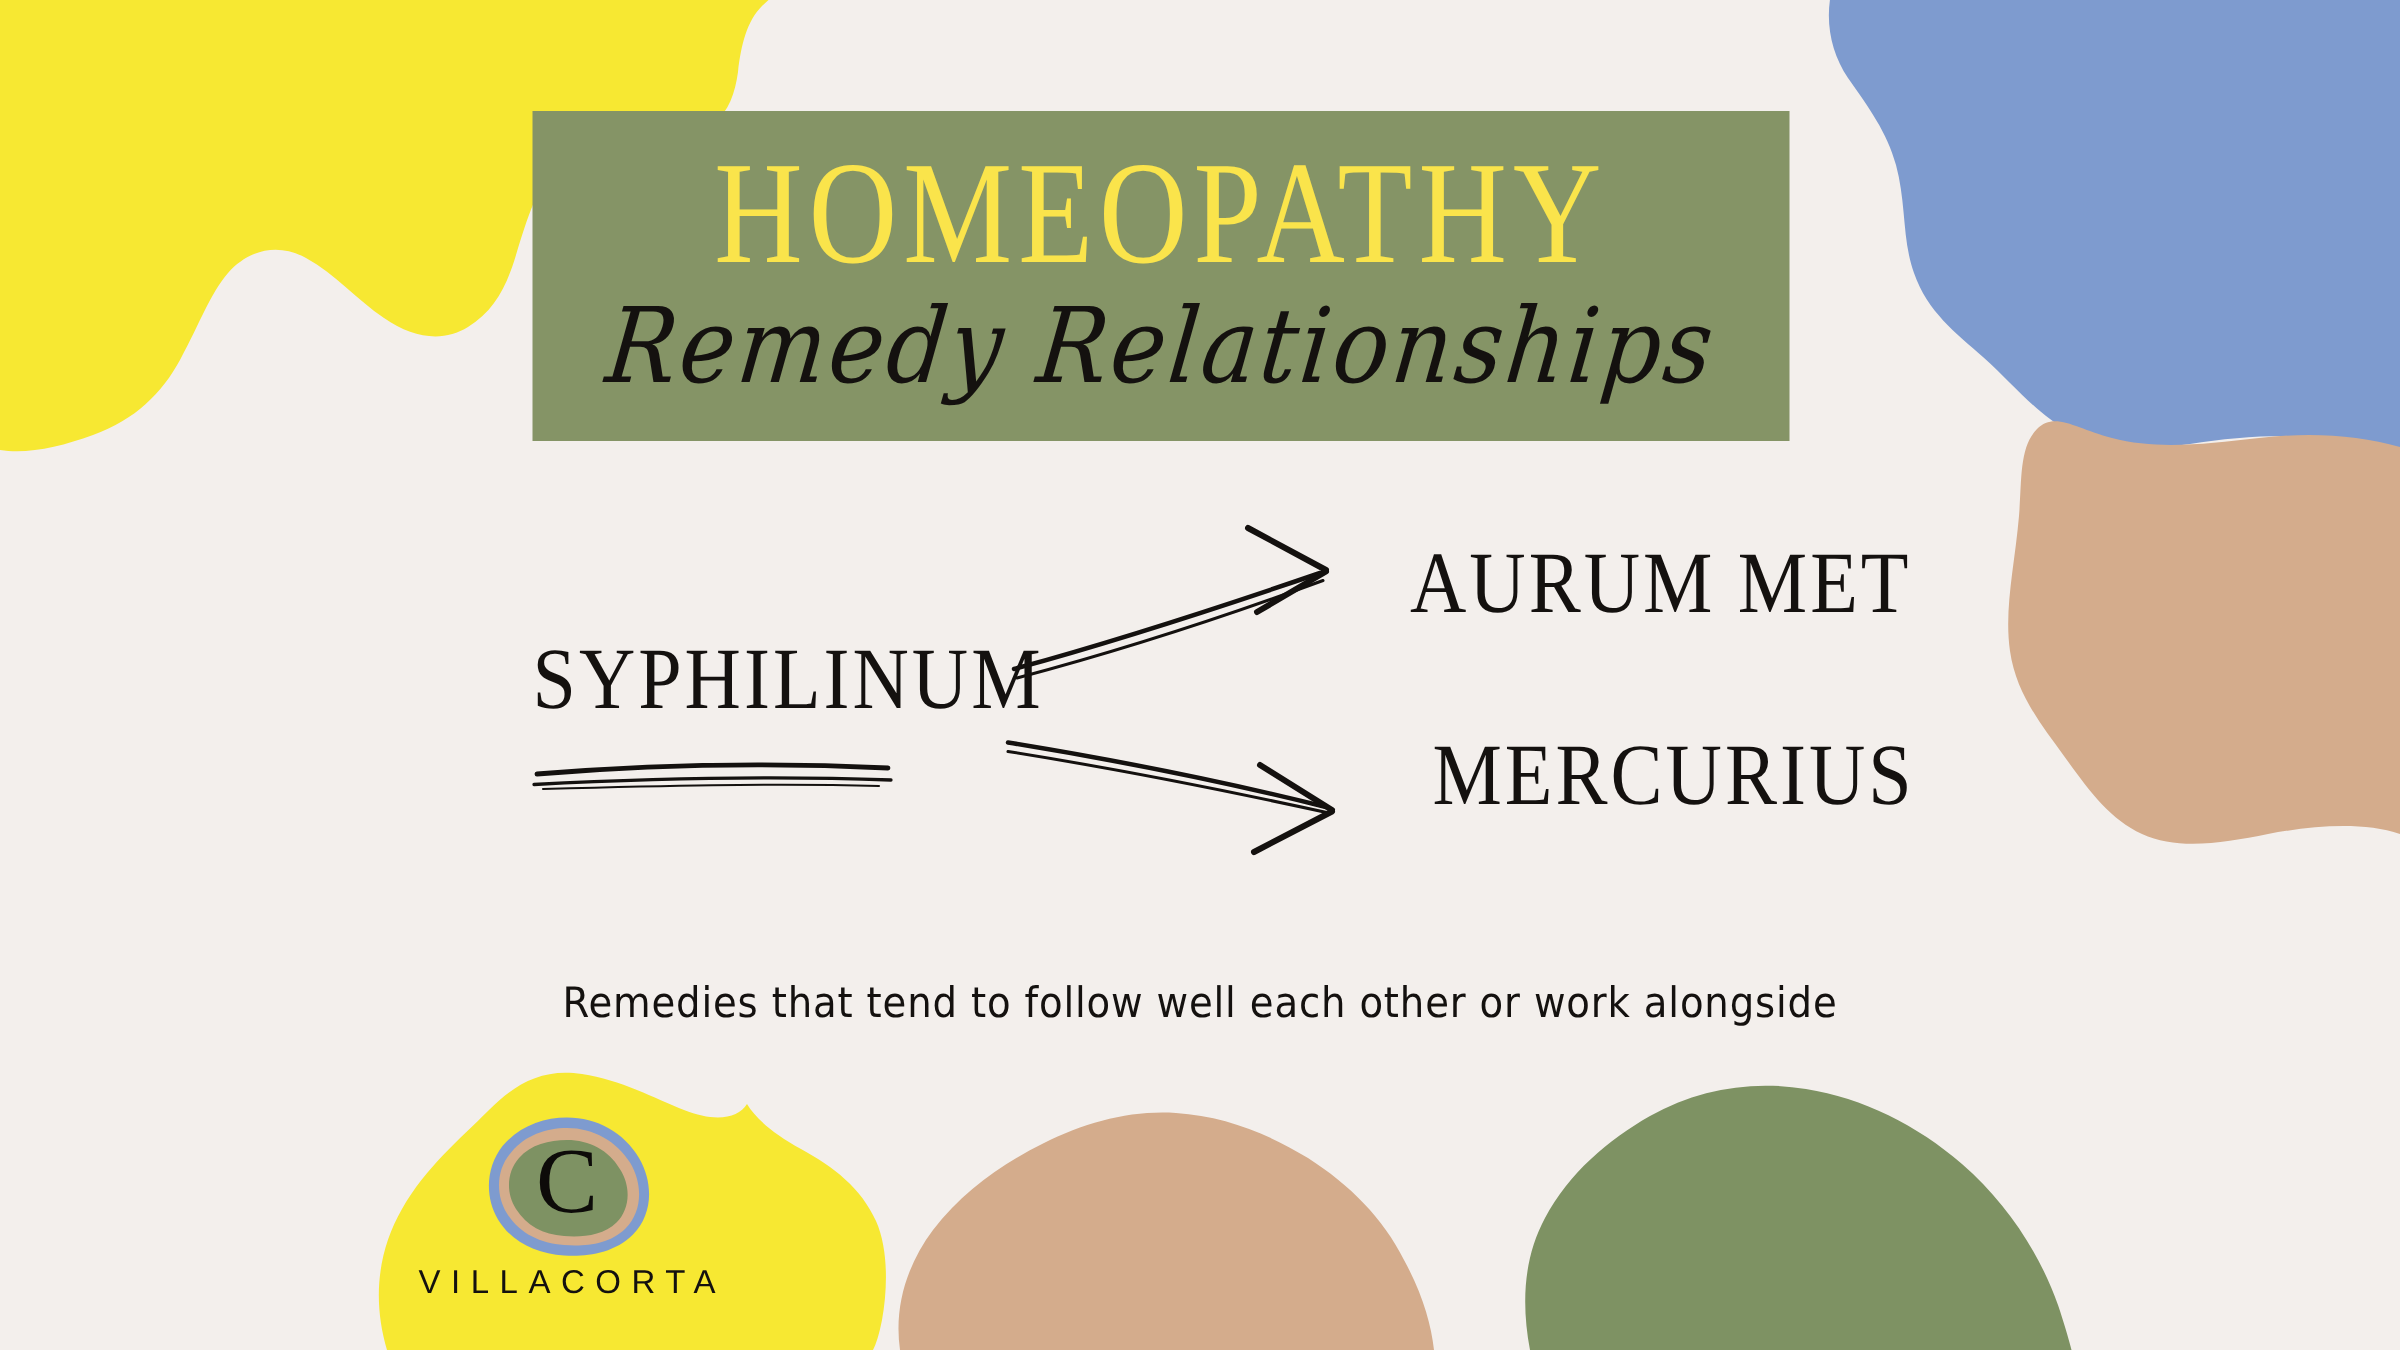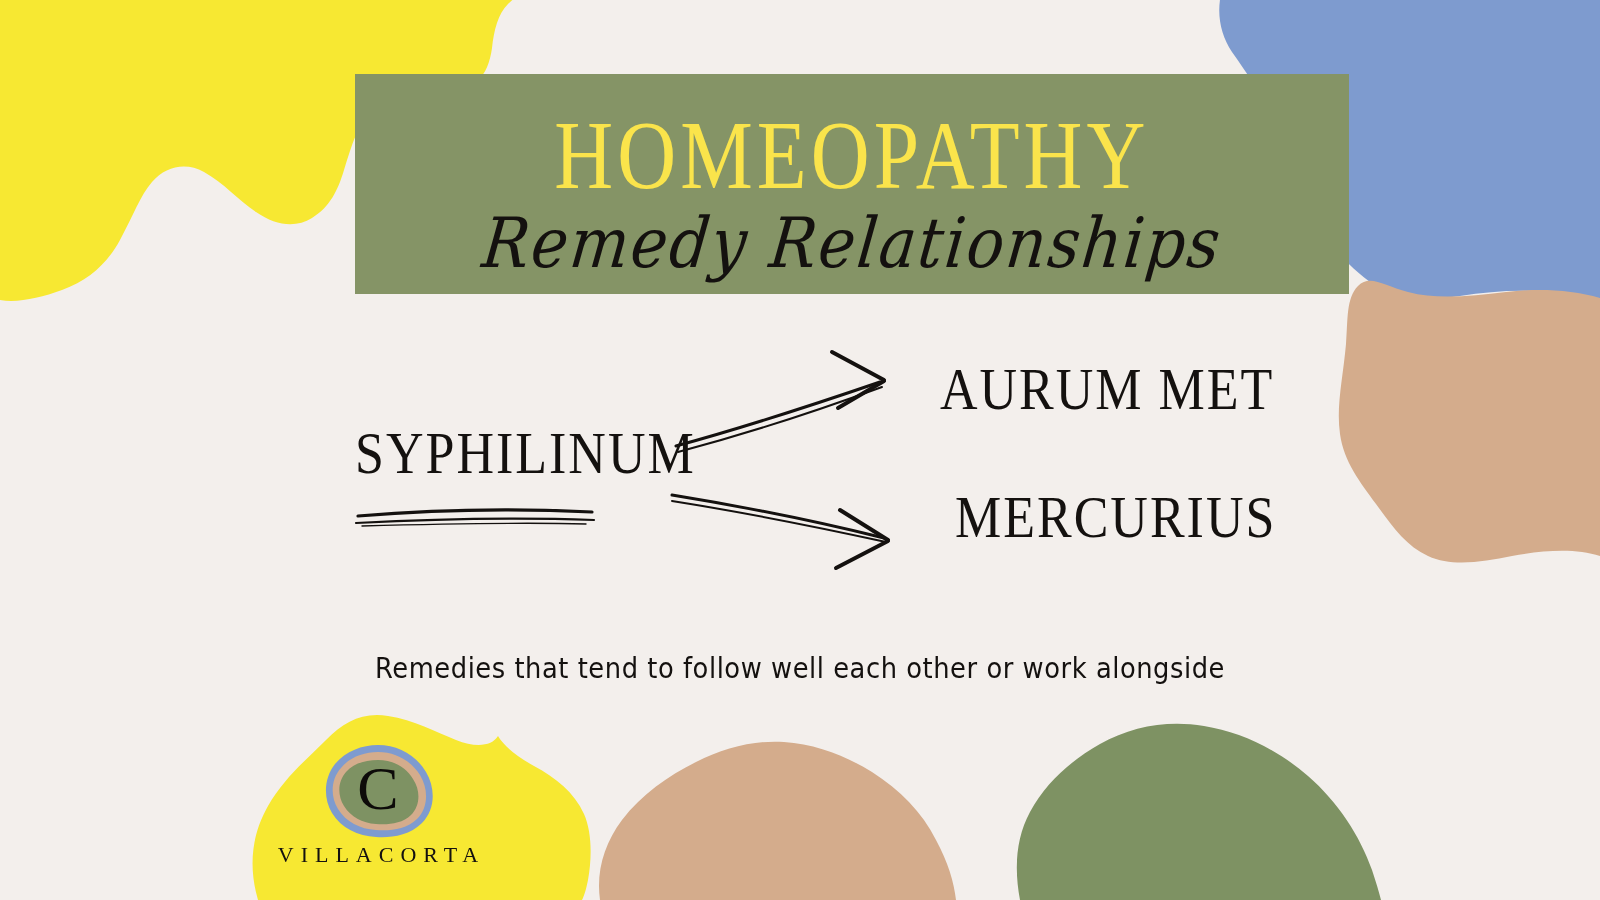--- a/index.html
+++ b/index.html
@@ -29,29 +29,29 @@
     width: 1600px;
     height: 900px;
     pointer-events: none;
   }
 
   
   .banner {
     position: absolute;
     left: 355px;
     top: 74px;
-    width: 994px;
+    width: 838px;
     height: 220px;
     background: #859466;
     z-index: 5;
     display: flex;
     flex-direction: column;
     align-items: center;
     justify-content: flex-start;
-    padding-top: 16px;
+    padding-top: 4px;
   }
   .banner-title {
     color: #fae44b;
     font-family: "Liberation Serif", serif;
     font-size: 80px;
     line-height: 1.0;
     letter-spacing: 4px;
     font-weight: 400;
     transform: scaleX(1.02) scaleY(1.22);
     transform-origin: center top;
@@ -144,21 +144,21 @@
     align-items: center;
     justify-content: center;
     font-family: "Liberation Serif", serif;
     font-size: 62px;
     color: #0d0b09;
     line-height: 1;
     padding-bottom: 4px;
   }
   .logo-word {
     margin-top: 4px;
-    font-family: Liberation Serif, serif;
+    font-family: Liberation Sans, sans-serif;
     font-size: 22px;
     letter-spacing: 7px;
     color: #14110f;
     text-indent: 7px;
   }
 </style>
 </head>
 <body>
 
 <div id="stage">

